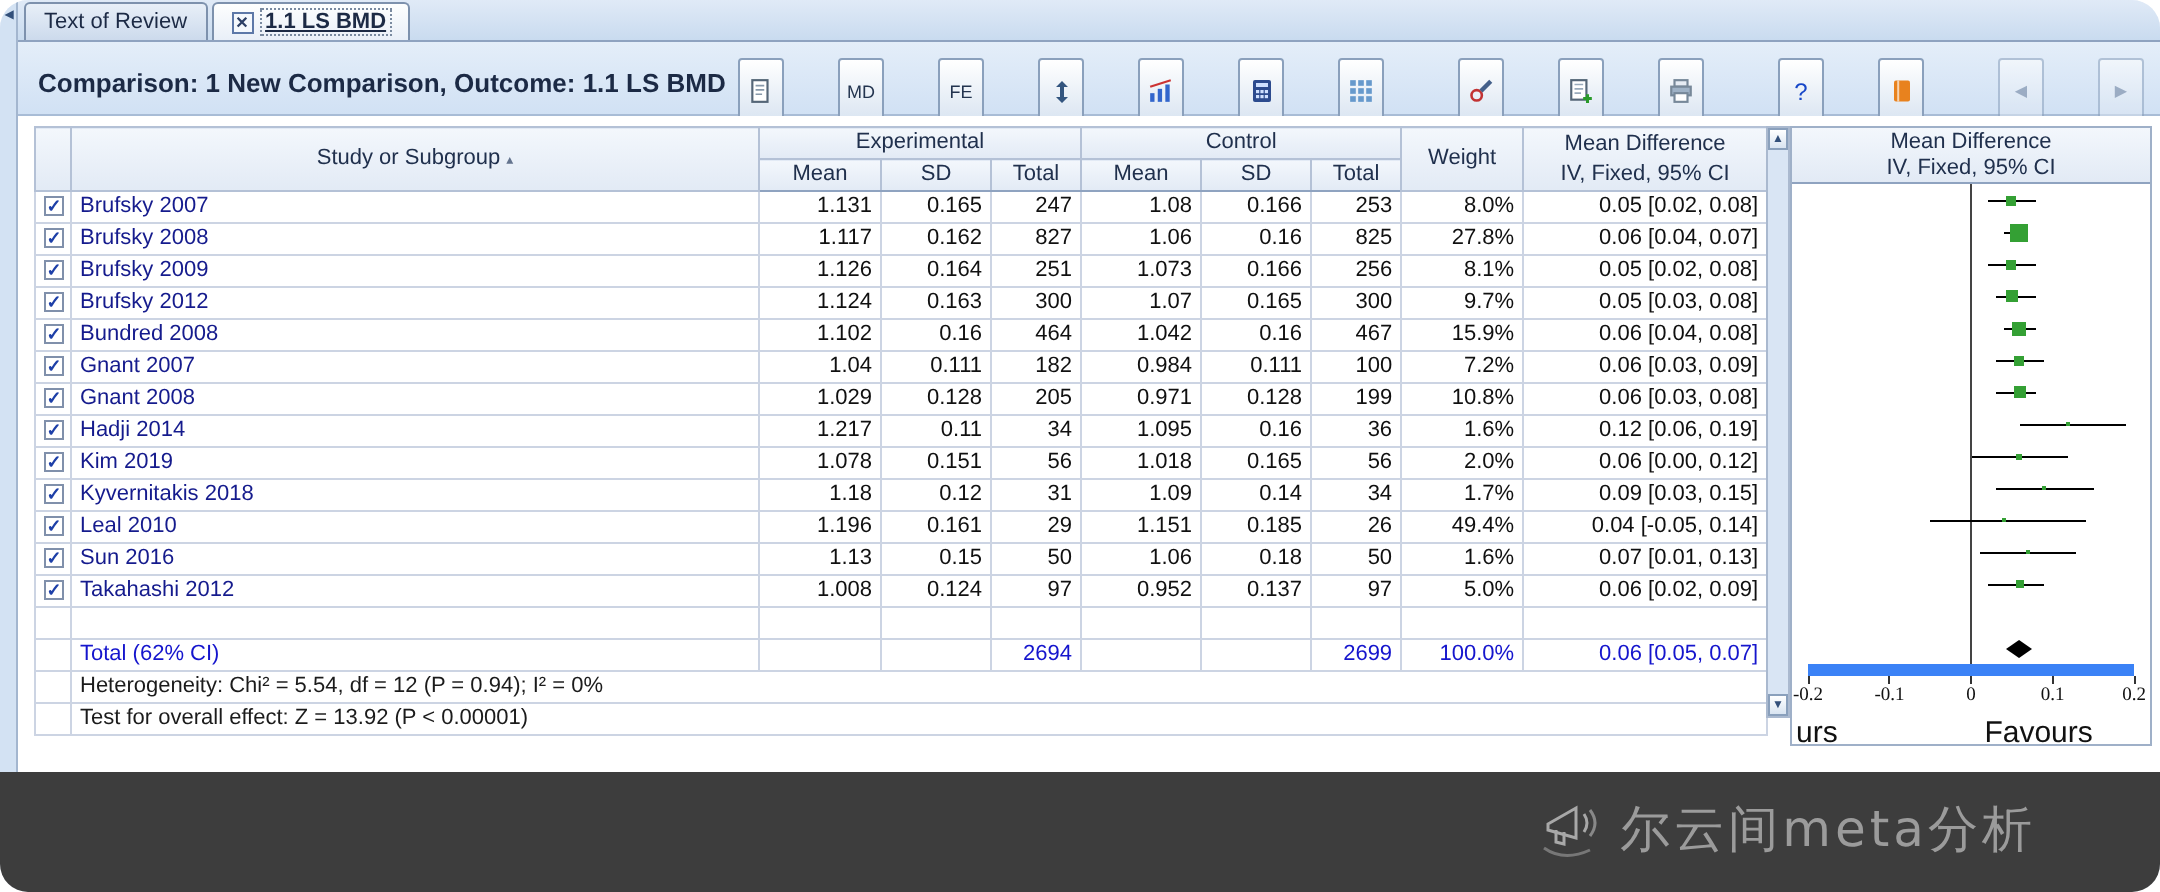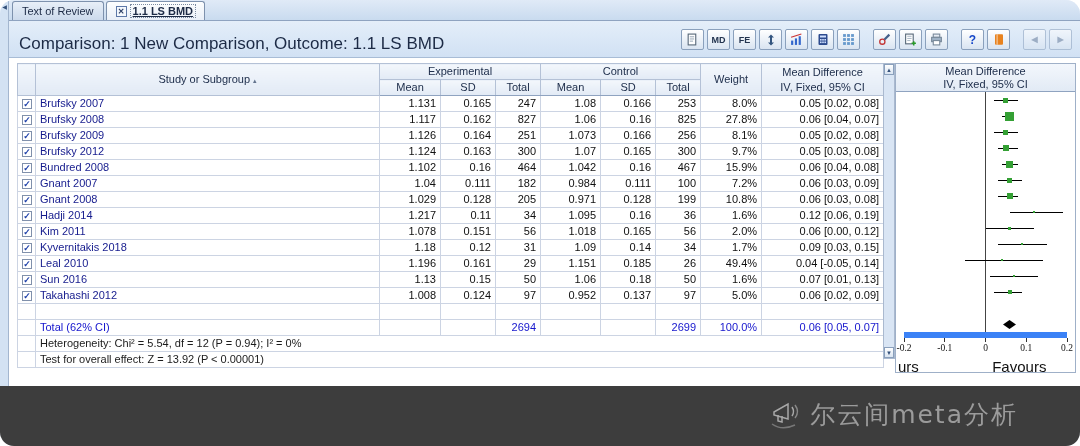--- a/index.html
+++ b/index.html
@@ -22,26 +22,26 @@
     background:linear-gradient(#e8eff8,#ccdaec); font-size:11px; color:#1c2a45; cursor:pointer; }
   .tab.active { background:linear-gradient(#fdfefe,#e9eff8); font-weight:bold; }
   .tab.active .tab-label { outline:1px dotted #7a8aa0; padding:0 2px;text-decoration:underline; }
   .tab-close-box { display:inline-flex; width:11px; height:11px; border:1px solid #5d78a8;
     background:#f4f8fd; color:#2c3f66; font-size:8px; line-height:9px;
     align-items:center; justify-content:center; }
 
   
   .header-bar { position:absolute; left:9px; top:21px; right:0; height:37px;
     background:linear-gradient(#e4eef9,#d1e1f4); border-bottom:1px solid #a8bcd6; }
-  .comparison-label { position:absolute; left:10px; top:13px; font-size:17px;
-    font-weight:normal; color:#1c2a45; }
+  .comparison-label { position:absolute; left:10px; top:13px; font-size:13px;
+    font-weight:bold; color:#1c2a45; }
   .toolbar { position:absolute; right:8px; top:8px; display:flex; gap:3px; align-items:center; }
-  .tbtn { width:23px; height:21px; border:1px solid #8aa0bc; border-radius:2px;
+  .tbtn { width:23px; height:33px; border:1px solid #8aa0bc; border-radius:2px;
     background:linear-gradient(#ffffff,#d9e4f1); display:flex; align-items:center;
-    justify-content:center; font-size:9px; font-weight:bold; color:#23344f; cursor:pointer; }
+    justify-content:center; font-size:9px; font-weight:normal; color:#23344f; cursor:pointer;margin-left:24px; }
   .tbtn.disabled { opacity:.55; }
   .tgap { width:7px; }
   .tbtn svg { display:block; }
 
   
   .content { position:absolute; left:9px; top:58px; right:0; height:328px; background:#fff; }
 
   
   table.outcome { position:absolute; left:8px; top:5px; width:866px;
     border-collapse:collapse; table-layout:fixed; font-size:11px; color:#101010;
@@ -335,21 +335,21 @@
             <td class="num">0.11</td>
             <td class="num">34</td>
             <td class="num">1.095</td>
             <td class="num">0.16</td>
             <td class="num">36</td>
             <td class="num">1.6%</td>
             <td class="num">0.12 [0.06, 0.19]</td>
           </tr>
           <tr>
             <td class="c-check"><span class="cb">✓</span></td>
-            <td class="c-study">Kim 2011</td>
+            <td class="c-study">Kim 2019</td>
             <td class="num">1.078</td>
             <td class="num">0.151</td>
             <td class="num">56</td>
             <td class="num">1.018</td>
             <td class="num">0.165</td>
             <td class="num">56</td>
             <td class="num">2.0%</td>
             <td class="num">0.06 [0.00, 0.12]</td>
           </tr>
           <tr>

